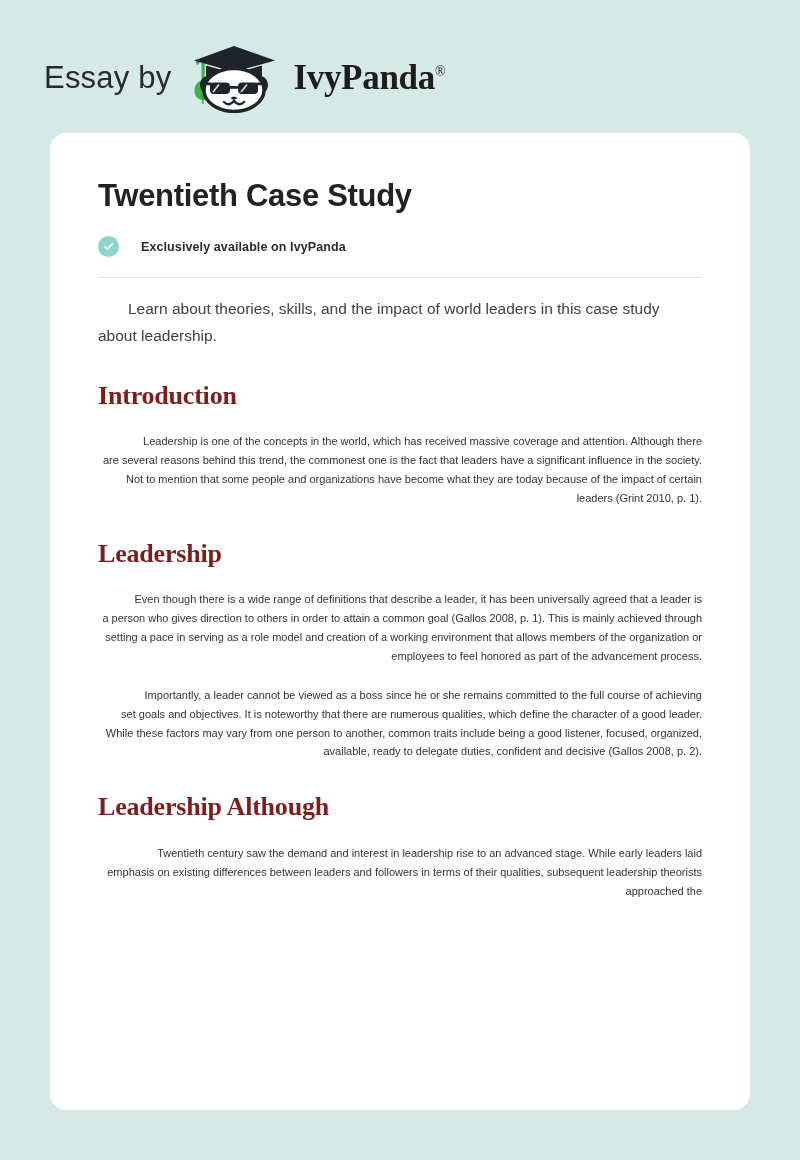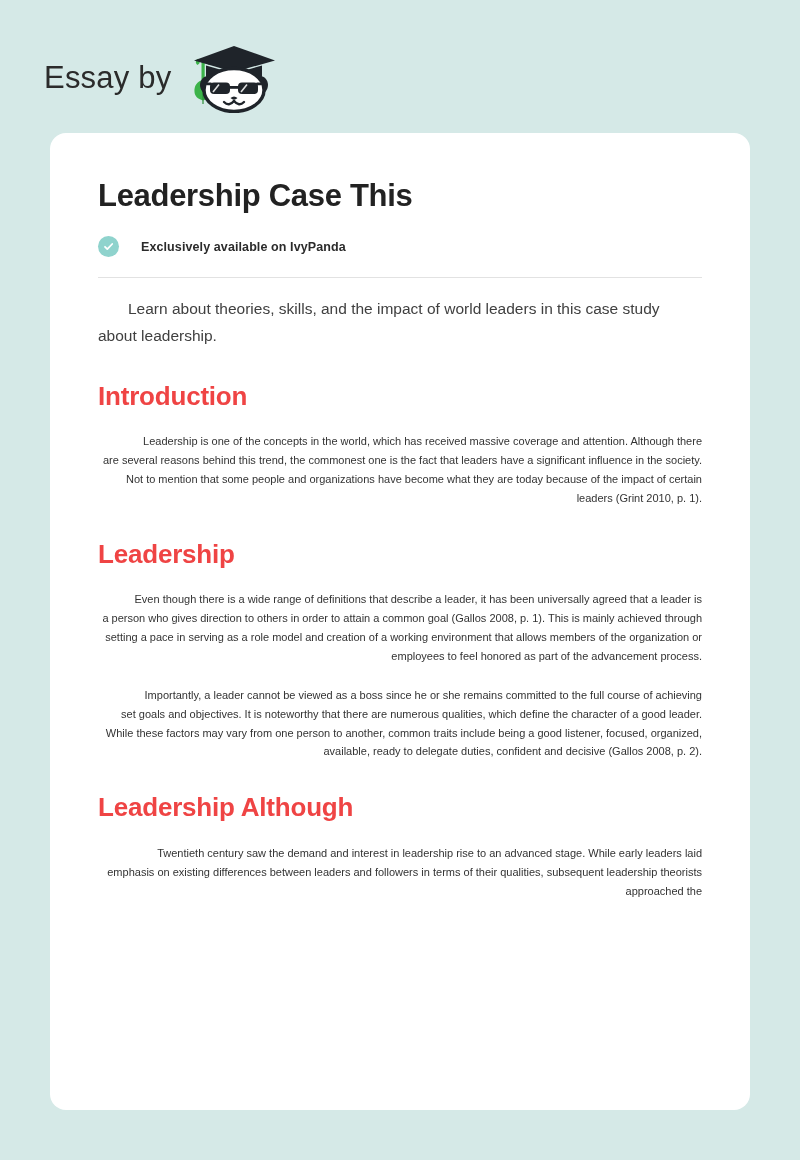--- a/index.html
+++ b/index.html
@@ -120,24 +120,25 @@
     font-size: 15.5px;
     color: #404040;
     line-height: 1.72;
     margin: 18px 0 0 0;
     text-indent: 30px;
   }
 
   h2.section-head {
     font-size: 26px;
     font-weight: 700;
-    color: #ef4444;
+    color: #7f1d1d;
     margin: 30px 0 0 0;
     letter-spacing: -0.2px;
     line-height: 1.25;
+    font-family: Liberation Serif, serif;
   }
 
   p.body-para {
     font-size: 11px;
     color: #333333;
     line-height: 1.72;
     margin: 20px 0 0 0;
     text-indent: 30px;
     text-align: right;
   }
@@ -183,27 +184,30 @@
             <line x1="28" y1="49" x2="34" y2="41.5"></line>
             <line x1="56" y1="49" x2="62" y2="41.5"></line>
           </g>
 
           <path d="M45.5 55 q3.5 -3 7 0 q-3.5 3.5 -7 0 z" fill="#1f242a"></path>
           <path d="M49 58 q-5 6 -10 1" fill="none" stroke="#1f242a" stroke-width="2.4" stroke-linecap="round"></path>
           <path d="M49 58 q5 6 10 1" fill="none" stroke="#1f242a" stroke-width="2.4" stroke-linecap="round"></path>
         </g>
       </svg>
 
+      <span class="ivypanda-word">
+        <span>IvyPanda</span><span class="reg">®</span>
+      </span>
     </div>
   </div>
 </div>
 
 <div class="card">
 
-  <h1 class="doc-title">Leadership Case This</h1>
+  <h1 class="doc-title">Twentieth Case Study</h1>
 
   <div class="exclusive-row">
     <span class="check-badge">
       <svg width="13" height="13" viewBox="0 0 13 13">
         <path d="M3 6.8 L5.3 9.1 L10.2 4.0" fill="none" stroke="#ffffff" stroke-width="1.8" stroke-linecap="round" stroke-linejoin="round"></path>
       </svg>
     </span>
     <span class="exclusive-text">Exclusively available on IvyPanda</span>
   </div>
 

